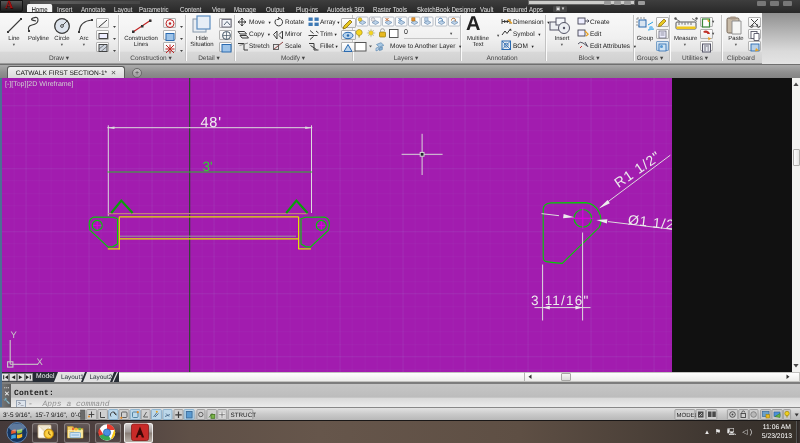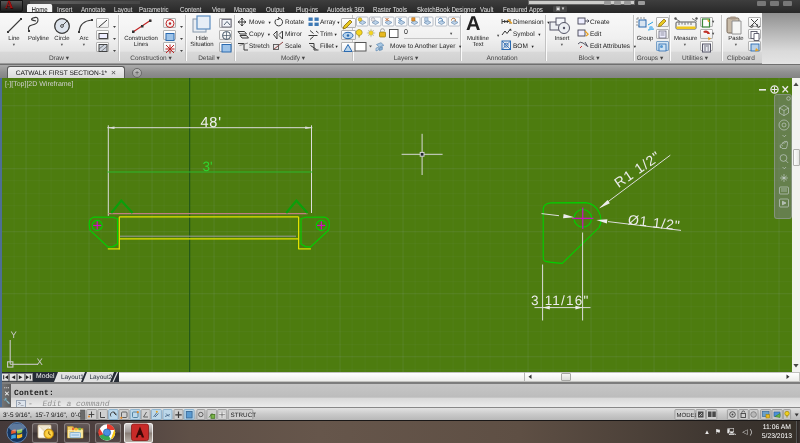--- a/index.html
+++ b/index.html
@@ -26,21 +26,21 @@
 .blab{font-size:6px;color:#222;text-align:center;line-height:6px;width:100%;}
 .sm{font-size:6.5px;color:#222;white-space:nowrap;line-height:10px;}
 .sq{width:13px;height:10px;border:1px solid #b2b2b2;background:linear-gradient(#fff,#ececec);border-radius:1px;}
 .sq.on{background:linear-gradient(#d8e8f5,#b5d0e8);border-color:#78a0c8;}
 svg{position:absolute;overflow:visible;}
 
 #filebar{left:0;top:64px;width:800px;height:14px;background:linear-gradient(#ababab,#909090 55%,#838383);border-top:1px solid #707070;}
 #ftab{left:7px;top:1px;width:118px;height:13px;background:linear-gradient(#f0f0f0,#d8d8d8);border-radius:3px 3px 0 0;border:1px solid #5a5a5a;border-bottom:none;font-size:6.6px;color:#111;line-height:13px;text-align:center;}
 #fplus{left:132px;top:3px;width:10px;height:10px;background:linear-gradient(#c2c2c2,#9a9a9a);border-radius:50%;border:1px solid #6a6a6a;color:#444;font-size:7px;line-height:9px;text-align:center;}
 
-#canvas{left:0;top:78px;width:792px;height:294px;background:#4d7c0f;overflow:hidden;}
+#canvas{left:0;top:78px;width:672px;height:294px;background:#a21caf;overflow:hidden;}
 #grid{left:0;top:0;width:792px;height:294px;
  background-image:
  repeating-linear-gradient(to right,rgba(170,190,225,0.07) 0 1px,transparent 1px 62.75px),
  repeating-linear-gradient(to bottom,rgba(170,190,225,0.07) 0 1px,transparent 1px 62.75px),
  repeating-linear-gradient(to right,rgba(160,180,215,0.04) 0 1px,transparent 1px 12.55px),
  repeating-linear-gradient(to bottom,rgba(160,180,215,0.04) 0 1px,transparent 1px 12.55px);
  background-position:25.5px 27.25px,25.5px 27.25px,0.65px 2.15px,0.65px 2.15px;}
 #vplabel{left:5px;top:3px;color:#d0d0d0;font-size:7px;}
 #navbar{left:774px;top:16px;width:18px;height:125px;background:rgba(125,130,138,0.50);border:1px solid rgba(170,175,182,0.45);border-radius:3px;color:rgba(225,228,232,0.75);}
 #leftedge{left:0;top:0;width:2px;height:294px;background:#4d6e94;}
@@ -562,21 +562,21 @@
 </div>
 
 <div id="cmdwrap">
  <div id="cmdgutter">
    <div style="left:2px;top:1px;font-size:4px;color:#ddd;letter-spacing:0.5px;position:absolute">▪▪▪</div>
    <div style="left:2px;top:6px;font-size:7px;color:#fff;position:absolute">✕</div>
    <div style="left:1.5px;top:14px;font-size:6px;color:#eee;position:absolute">🔧</div>
  </div>
  <div id="cmdtext">Content:</div>
  <div id="cmdbtn">&gt;_</div>
- <div id="cmdtype">-&nbsp;&nbsp;<i>Edit a command</i></div>
+ <div id="cmdtype">-&nbsp;&nbsp;<i>Apps a command</i></div>
 </div>
 
 <div id="statusbar">
  <div id="coords">3'-5 9/16",&nbsp; 15'-7 9/16",&nbsp; 0'-0"</div>
  <svg width="800" height="13" style="left:0;top:0">
   <rect x="80.5" y="2" width="4.5" height="9.5" fill="#6a6a6a" stroke="#555" stroke-width="0.5"></rect>
   <g>
    <rect x="86.7" y="1.5" width="10" height="10" rx="1" fill="#cfcfcf" stroke="#969696" stroke-width="0.8"></rect>
    <rect x="97.9" y="1.5" width="9.5" height="10" rx="1" fill="#cfcfcf" stroke="#969696" stroke-width="0.8"></rect>
    <rect x="108.7" y="1.5" width="9.3" height="10" rx="1" fill="#bcd8ea" stroke="#7fa8c8" stroke-width="0.8"></rect>

